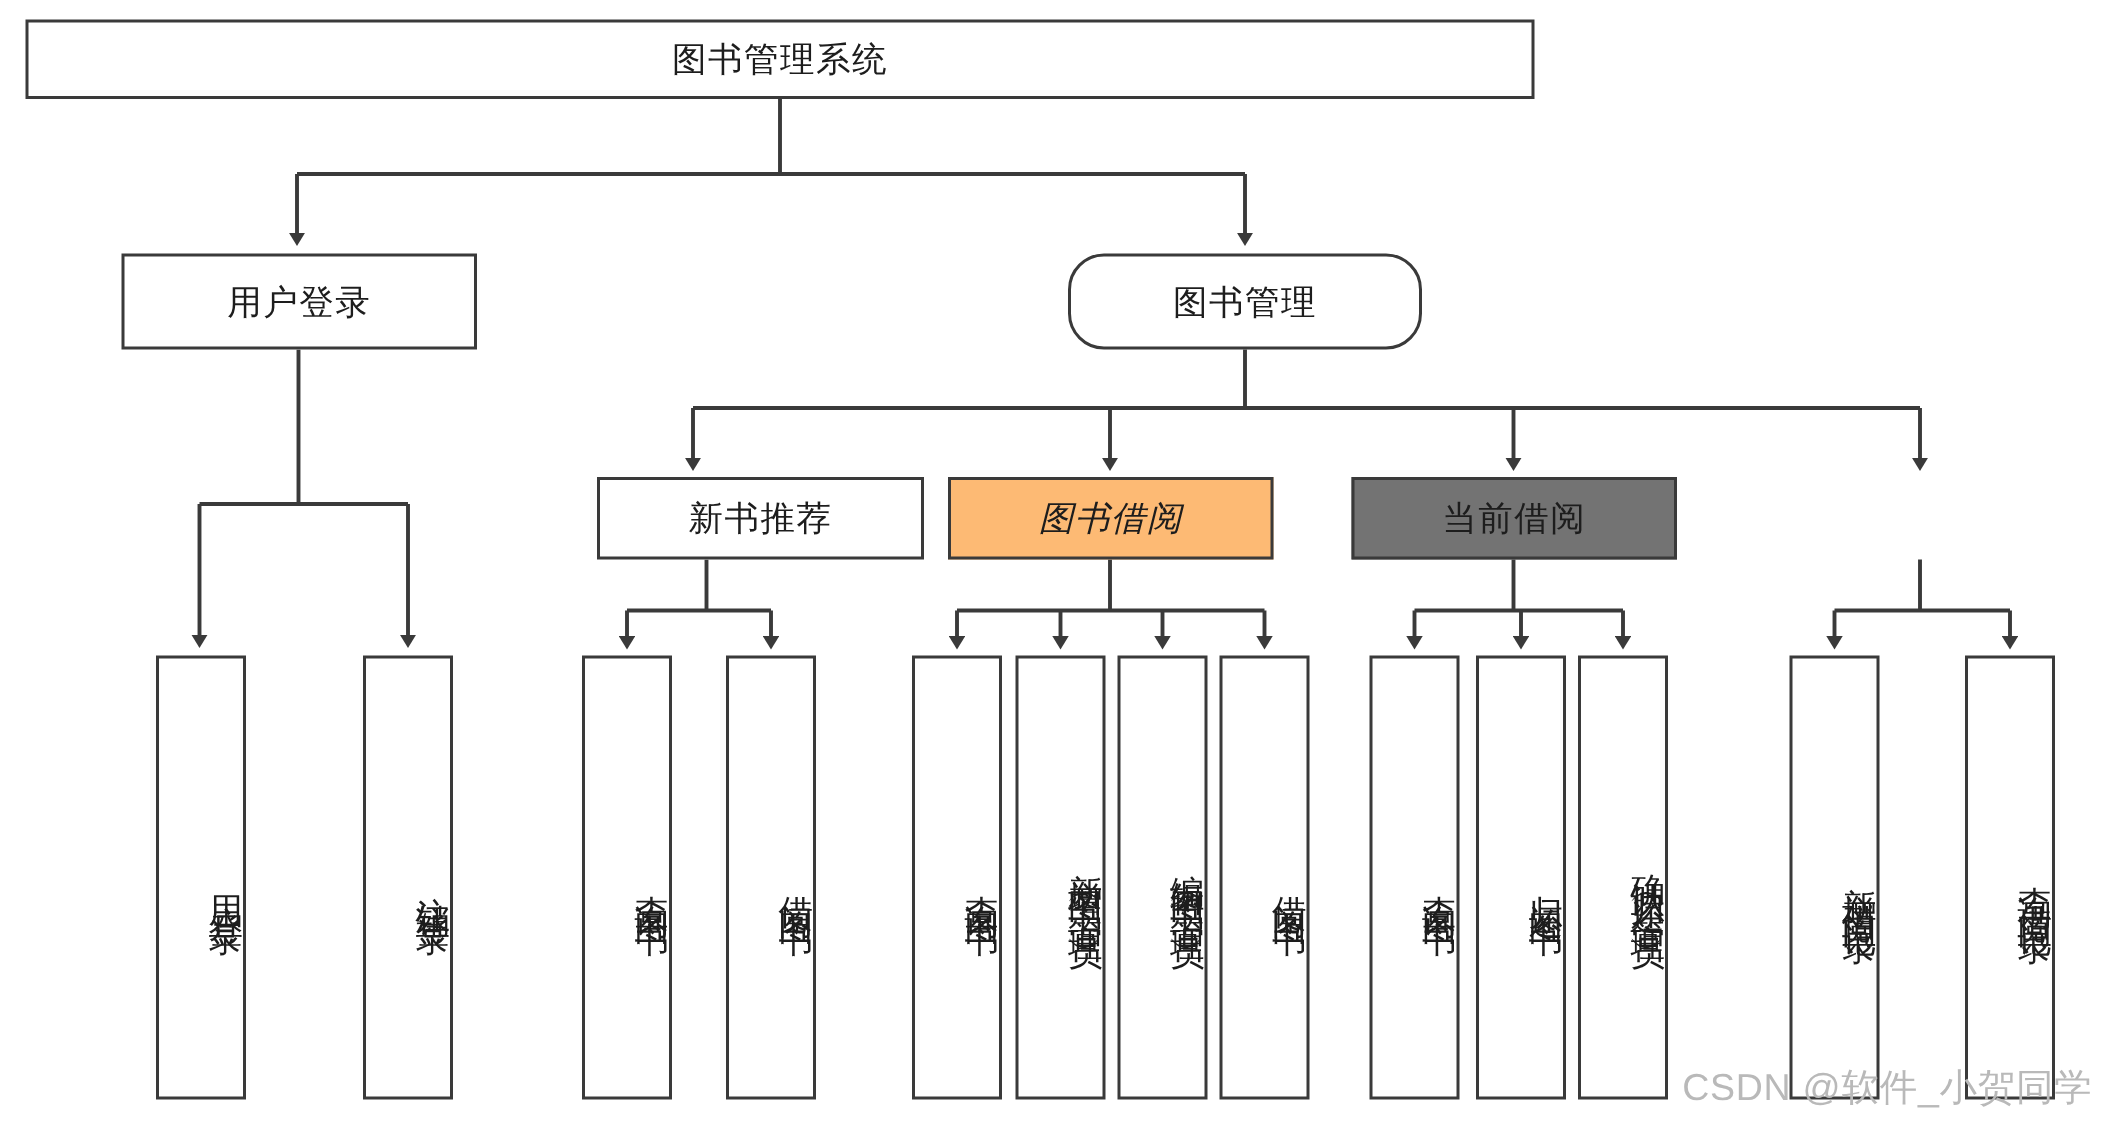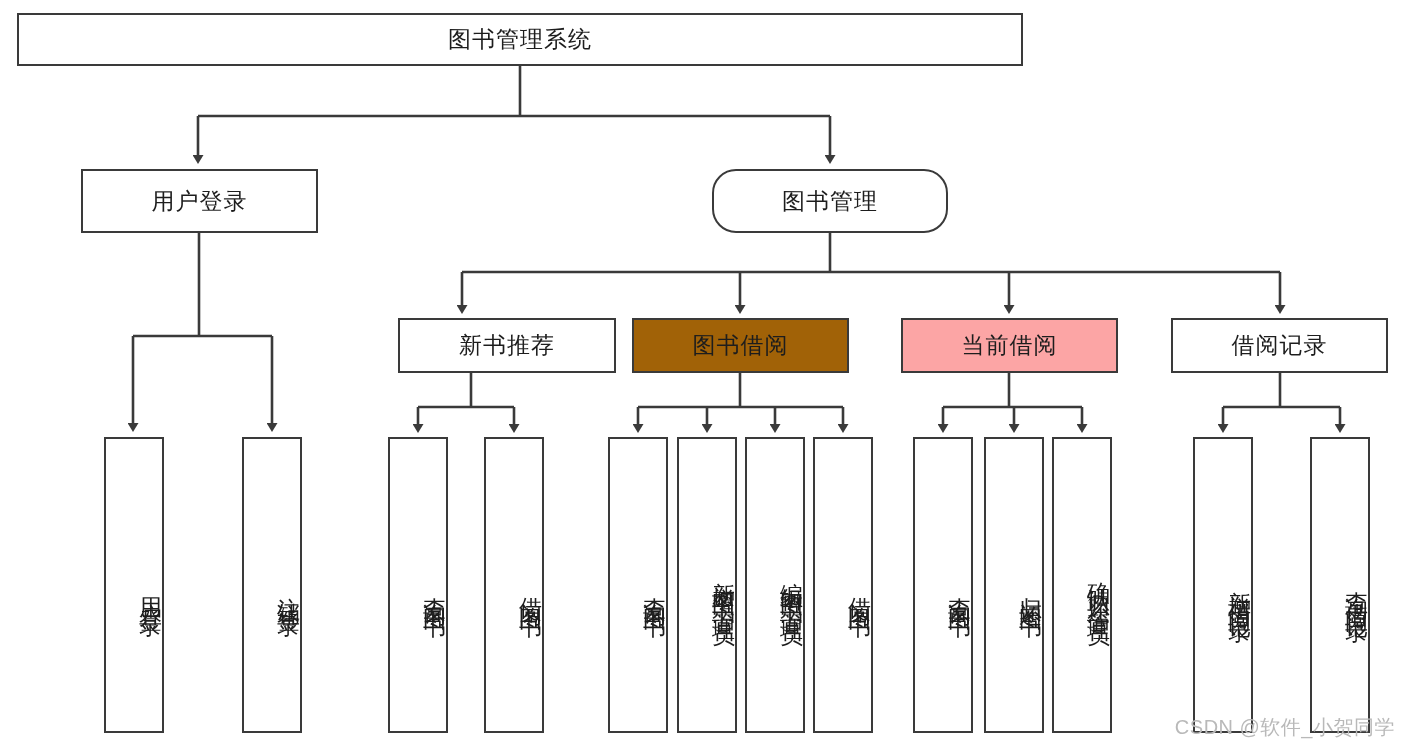--- a/index.html
+++ b/index.html
@@ -52,21 +52,21 @@
   }
   .node.vert .vtext {
     writing-mode: vertical-rl;
     text-orientation: upright;
     white-space: nowrap;
   }
   .watermark {
     position: absolute;
     right: 10px;
     bottom: 6px;
-    font-size: 20px;
+    font-size: 25px;
     color: #b9b9b9;
     letter-spacing: 0.5px;
     z-index: 5;
     white-space: nowrap;
   }
 </style>
 </head>
 <body>
 
 <div id="canvas" style="background: rgb(255, 255, 255);">
@@ -129,28 +129,25 @@
   <div class="node horiz" style="left: 81px; top: 169px; width: 237px; height: 64px; border-color: rgb(58, 58, 58); color: rgb(29, 29, 29); background: rgb(255, 255, 255);">
     <span>用户登录</span>
   </div>
   <div class="node horiz" style="left: 712px; top: 169px; width: 236px; height: 64px; border-color: rgb(58, 58, 58); color: rgb(29, 29, 29); background: rgb(255, 255, 255); border-radius: 24px;">
     <span>图书管理</span>
   </div>
 
   <div class="node horiz" style="left: 362px; top: 318px; width: 218px; height: 55px; border-color: rgb(58, 58, 58); color: rgb(29, 29, 29); background: rgb(255, 255, 255); margin-left: 36px;">
     <span>新书推荐</span>
   </div>
-  <div class="node horiz" style="left: 632px; top: 318px; width: 217px; height: 55px; border-color: rgb(58, 58, 58); color: rgb(29, 29, 29); background: #a16207;">
+  <div class="node horiz" style="left: 632px; top: 318px; width: 217px; height: 55px; border-color: rgb(58, 58, 58); color: rgb(29, 29, 29); background: #fdba74; font-style: italic;">
     <span>图书借阅</span>
   </div>
-  <div class="node horiz" style="left: 901px; top: 318px; width: 217px; height: 55px; border-color: rgb(58, 58, 58); color: rgb(29, 29, 29); background: #fca5a5;">
+  <div class="node horiz" style="left: 901px; top: 318px; width: 217px; height: 55px; border-color: rgb(58, 58, 58); color: rgb(29, 29, 29); background: #737373;">
     <span>当前借阅</span>
-  </div>
-  <div class="node horiz" style="left: 1171px; top: 318px; width: 217px; height: 55px; border-color: rgb(58, 58, 58); color: rgb(29, 29, 29); background: rgb(255, 255, 255);">
-    <span>借阅记录</span>
   </div>
 
   <div class="node vert" style="left: 104px; top: 437px; width: 60px; height: 296px; border-color: rgb(58, 58, 58); color: rgb(29, 29, 29); background: rgb(255, 255, 255);">
     <span class="vtext">用户登录</span>
   </div>
   <div class="node vert" style="left: 242px; top: 437px; width: 60px; height: 296px; border-color: rgb(58, 58, 58); color: rgb(29, 29, 29); background: rgb(255, 255, 255);">
     <span class="vtext">注销登录</span>
   </div>
   <div class="node vert" style="left: 388px; top: 437px; width: 60px; height: 296px; border-color: rgb(58, 58, 58); color: rgb(29, 29, 29); background: rgb(255, 255, 255);">
     <span class="vtext">查询图书</span>

